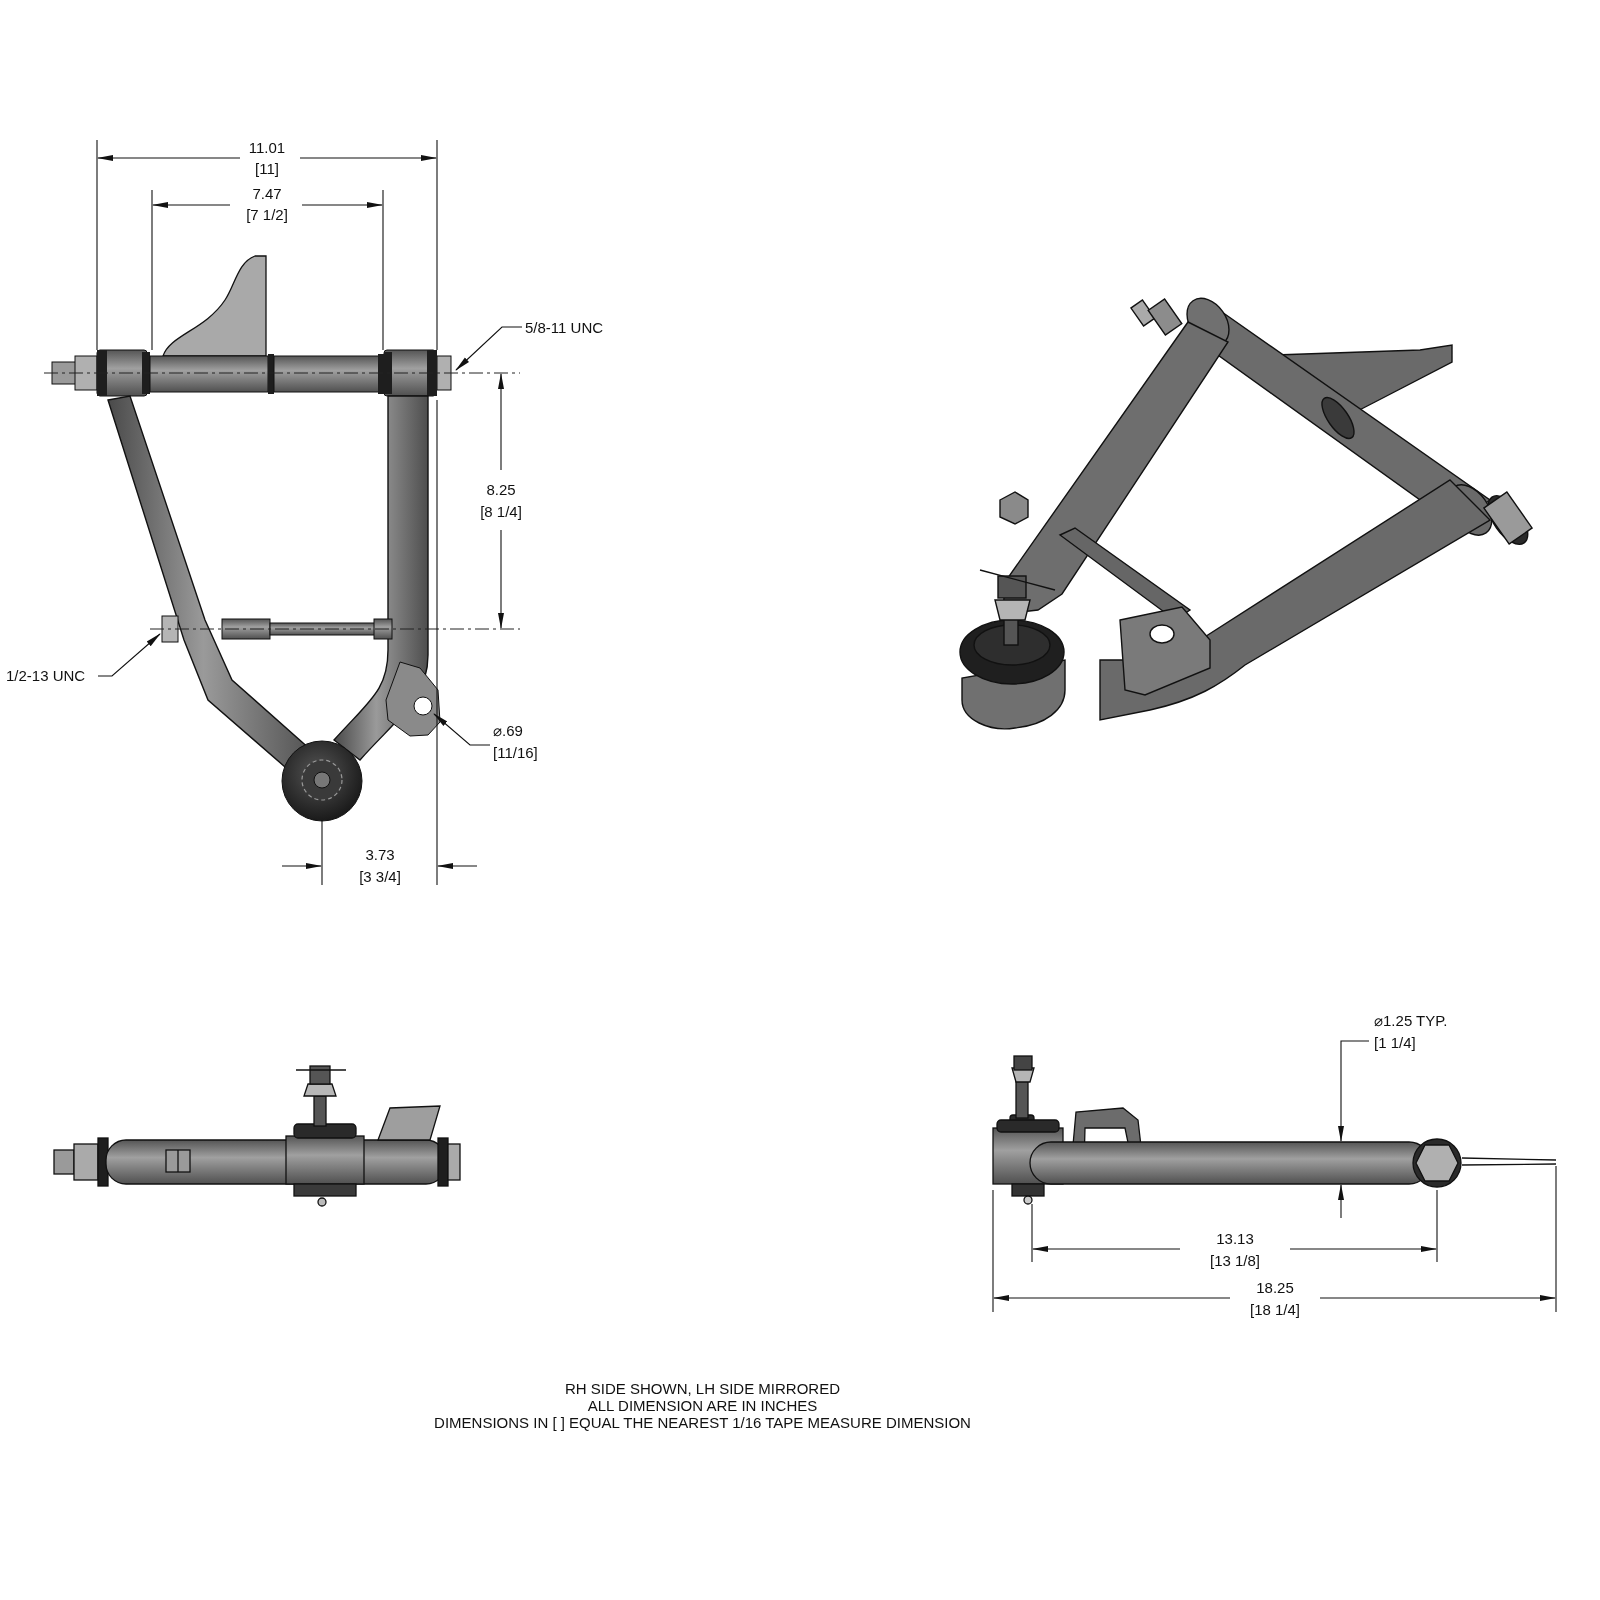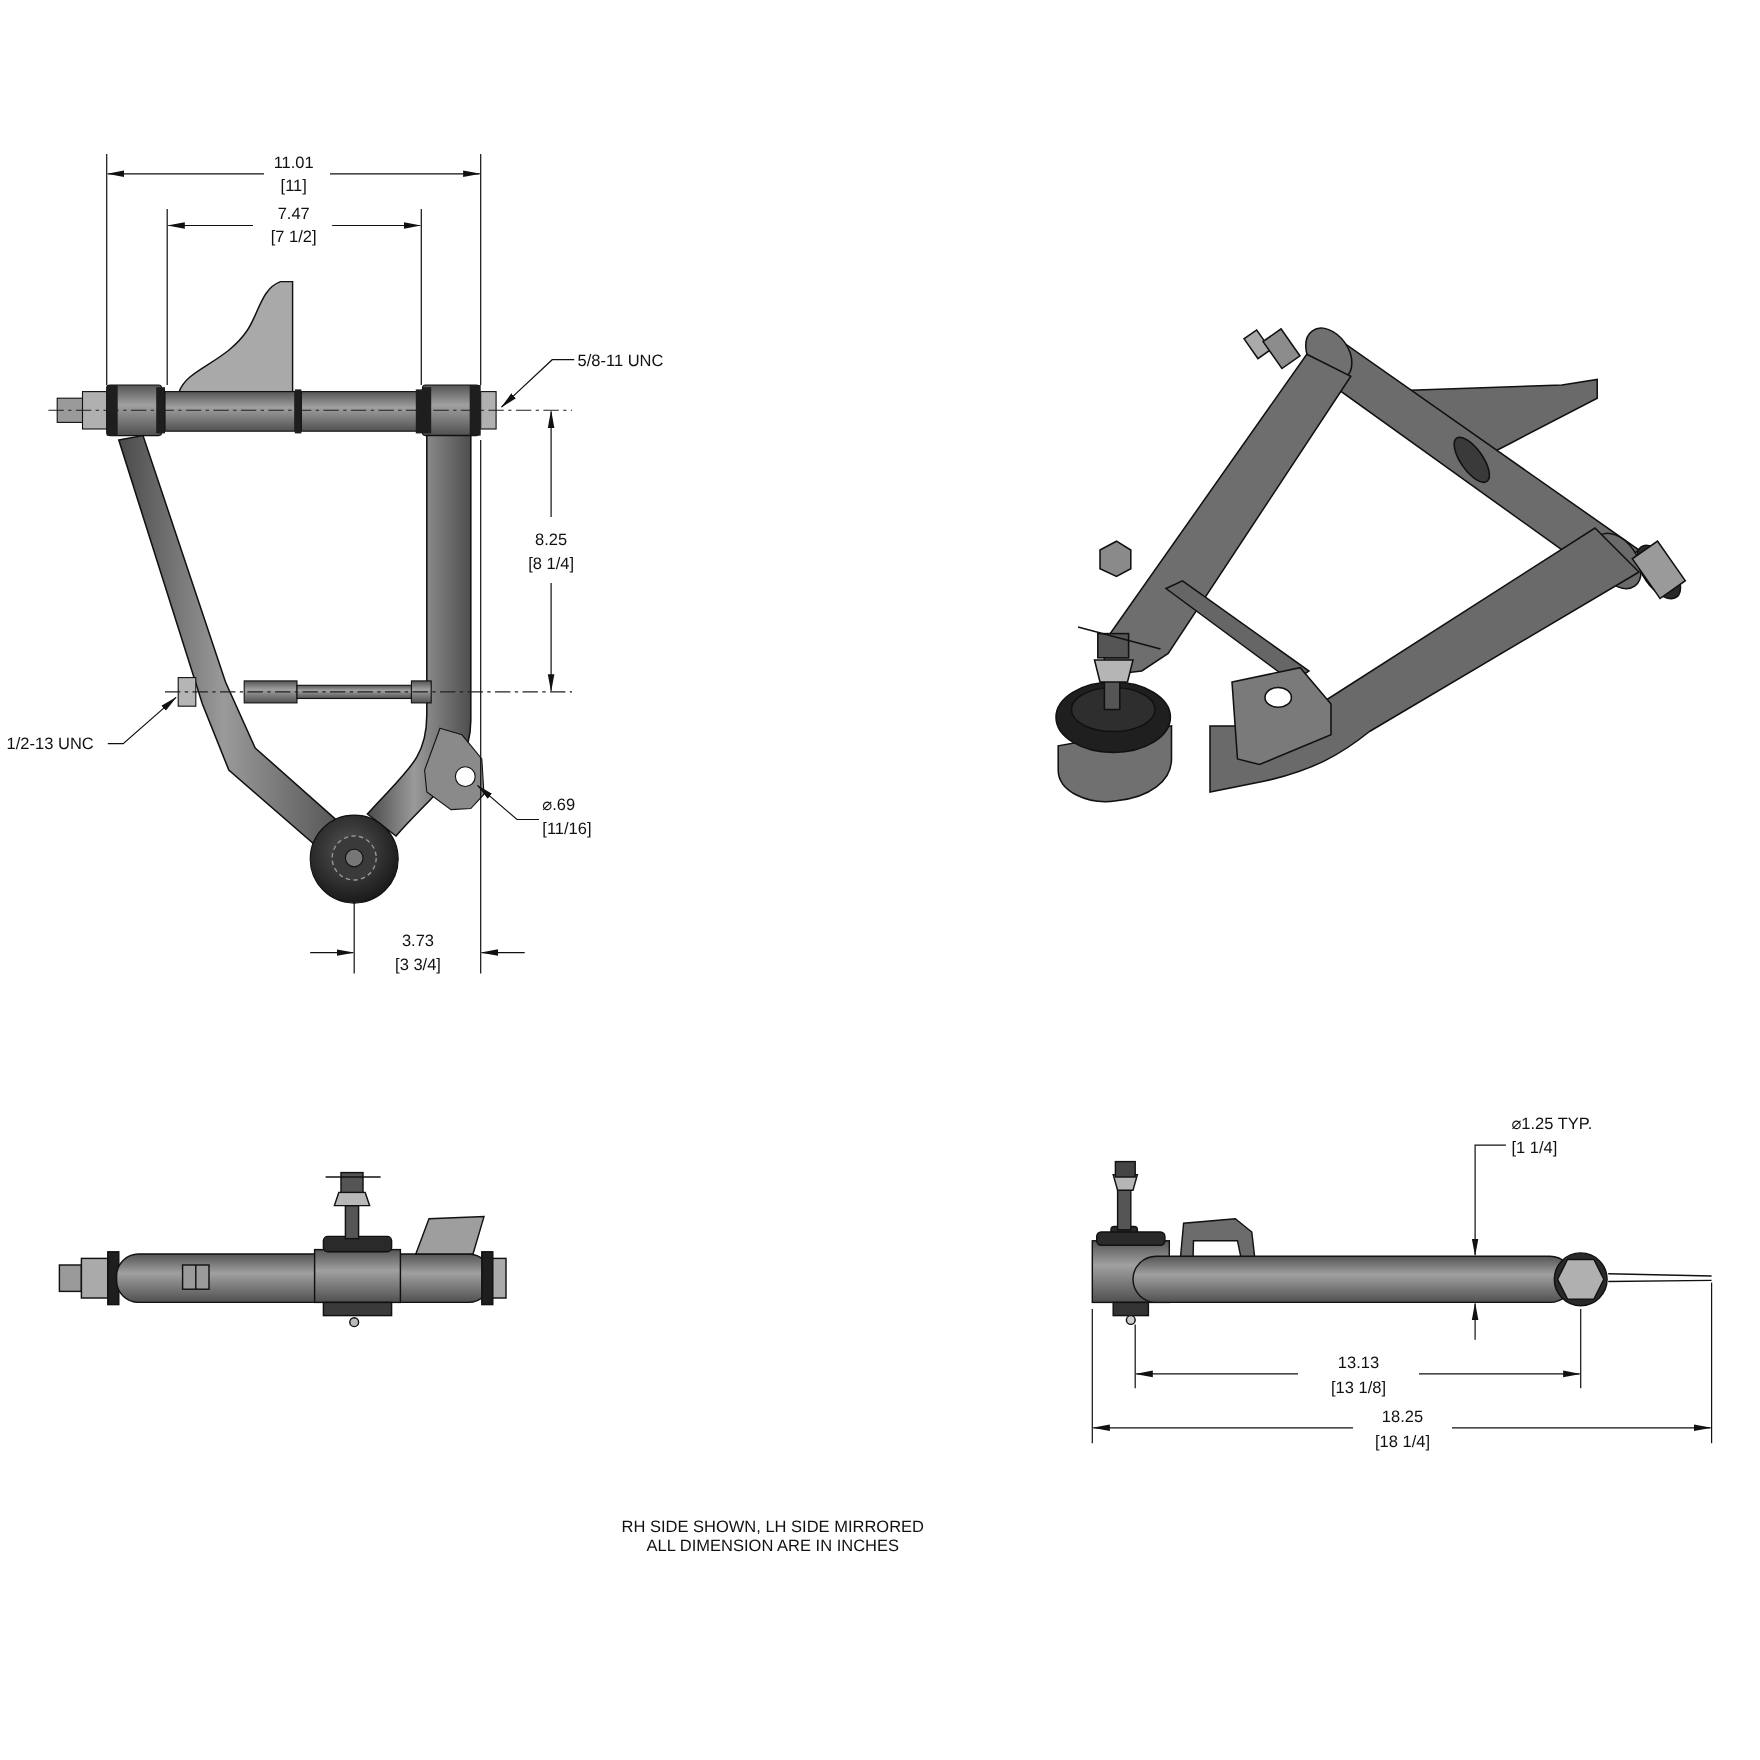--- a/index.html
+++ b/index.html
@@ -204,13 +204,14 @@
     <line class="dl" x1="1230" y1="1298" x2="994" y2="1298" marker-end="url(#arr)"></line>
     <line class="dl" x1="1320" y1="1298" x2="1555" y2="1298" marker-end="url(#arr)"></line>
     <text class="dimtxt" x="1275" y="1293" text-anchor="middle">18.25</text>
     <text class="dimtxt" x="1275" y="1315" text-anchor="middle">[18 1/4]</text>
   </g>
 </svg>
 
 <div class="note">
   <div>RH SIDE SHOWN, LH SIDE MIRRORED</div>
   <div>ALL DIMENSION ARE IN INCHES</div>
+  <div>DIMENSIONS IN [ ] EQUAL THE NEAREST 1/16 TAPE MEASURE DIMENSION</div>
 </div>
 
 </body></html>

